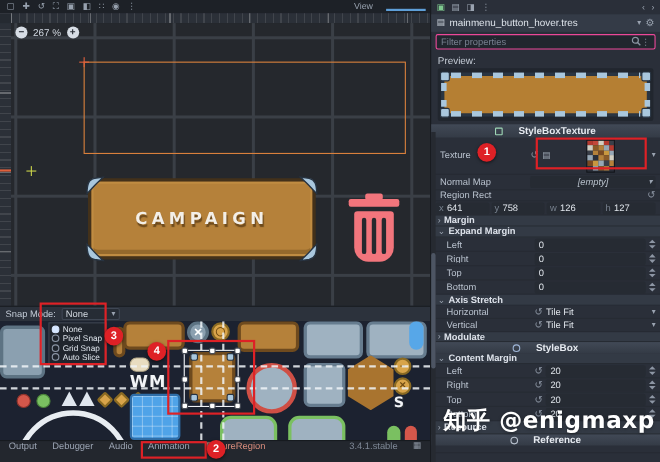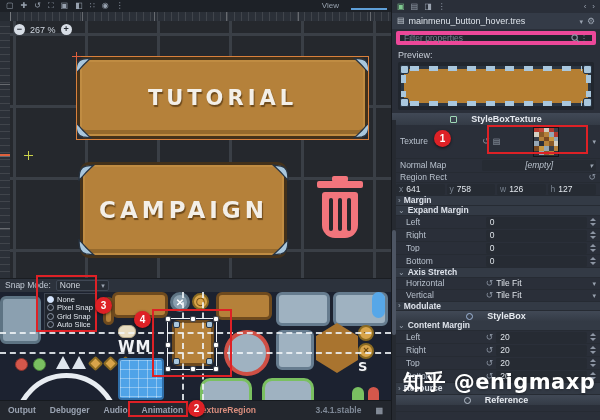--- a/index.html
+++ b/index.html
@@ -76,31 +76,31 @@
   .hdl { position:absolute; width:4px; height:4px; background:#fff; box-shadow:0 0 0 1px #4a4f58; border-radius:1px; }
   .corner-dot { position:absolute; width:7px; height:7px; background:#a9c7dd; border:1px solid #273341; border-radius:2px; }
   
   .snap-pop { position:absolute; left:44px; top:293px; width:53px; height:38px; background:#20252d;
     border:1px solid #3e4551; z-index:8; padding:1px 2px; display:flex; flex-direction:column; justify-content:space-around; }
   .snap-opt { display:flex; align-items:center; gap:3px; color:#dfe5ec; font-size:7.5px; line-height:1; }
   .radio { width:7px; height:7px; border:1px solid #8b95a5; border-radius:50%; flex:0 0 auto; }
   .radio.sel { background:#d6e6ff; border-color:#d6e6ff; }
   
   .statusbar { position:absolute; left:0; top:400px; width:391px; height:20px; background:#23272e;
-    border-top:1px solid #161a1f; display:flex; align-items:center; gap:14px; padding:0 8px;
-    color:#9aa3b2; font-size:8.5px; line-height:1;font-weight:bold; }
+    border-top:1px solid #161a1f; display:flex; align-items:flex-start; gap:14px; padding:0 8px;
+    color:#9aa3b2; font-size:8.5px; line-height:1; }
   .statusbar .tab.active { color:#d98d7d; }
   .statusbar .version { margin-left:auto; color:#7f8997; }
   
   .right { position:absolute; left:391px; top:0; width:209px; height:420px; background:#2a2f39; border-left:1px solid #171a1f; }
   .r-icons { height:13px; display:flex; align-items:center; gap:6px; padding:0 5px; font-size:8px; color:#9aa3b0; line-height:1; }
   .r-res { height:16px; background:#343b47; display:flex; align-items:center; gap:4px; padding:0 5px;
     color:#dde3ea; font-size:9px; line-height:1; }
   .r-res .spacer { margin-left:auto; }
-  .r-filter { margin:2px 4px; height:14px; background:#21262e; border:4px solid #ec4899; border-radius:2px;
+  .r-filter { margin:2px 4px; height:14px; background:#21262e; border:1px solid #ec4899; border-radius:2px;
     display:flex; align-items:center; padding:0 4px; gap:0; }
   .r-filter input { flex:1; background:transparent; border:none; outline:none; color:#aab3c0;
     font-size:8.5px; font-family:"Liberation Sans",sans-serif; min-width:0; }
   .r-filter input::placeholder { color:#778090; }
   .pv-label { padding:3px 6px 1px; color:#c6cdd7; font-size:9px; }
   .preview-box { margin:1px 6px; height:48px; background:#21262e; position:relative; border-radius:2px; }
   .pv-tex { position:absolute; left:3px; right:3px; top:4px; bottom:4px; background:#b57f33;
     border:3px solid #2a3542; border-radius:3px; }
   .teeth-h { position:absolute; left:6px; right:6px; height:5px;
     background:repeating-linear-gradient(90deg,#a9c7dd 0 9px, transparent 9px 19px); }
@@ -175,40 +175,25 @@
     <div class="ruler-corner"></div>
     <div class="ruler-mark"></div>
 
     <div class="viewport">
       <div class="zoomctl">
         <span class="zbtn">−</span>
         <span class="zval">267 %</span>
         <span class="zbtn">+</span>
       </div>
 
-      <div class="game-btn" style="left:67px; top:36px; width:291px; height:82px; font-size:21px;">
-        <span>TUTORIAL</span>
-        <span class="corner c-tl"><svg width="17" height="17" viewBox="0 0 16 16">
-              <path d="M1 15 C1 7 2.5 3 7.5 2 L15 1 C10 5.5 8 7.5 6 9.8 C4 12 3 13.2 1 15 Z" fill="#a9c7dd" stroke="#273341" stroke-width="1.2"></path>
-            </svg></span>
-        <span class="corner c-tr"><svg width="17" height="17" viewBox="0 0 16 16">
-              <path d="M1 15 C1 7 2.5 3 7.5 2 L15 1 C10 5.5 8 7.5 6 9.8 C4 12 3 13.2 1 15 Z" fill="#a9c7dd" stroke="#273341" stroke-width="1.2"></path>
-            </svg></span>
-        <span class="corner c-bl"><svg width="17" height="17" viewBox="0 0 16 16">
-              <path d="M1 15 C1 7 2.5 3 7.5 2 L15 1 C10 5.5 8 7.5 6 9.8 C4 12 3 13.2 1 15 Z" fill="#a9c7dd" stroke="#273341" stroke-width="1.2"></path>
-            </svg></span>
-        <span class="corner c-br"><svg width="17" height="17" viewBox="0 0 16 16">
-              <path d="M1 15 C1 7 2.5 3 7.5 2 L15 1 C10 5.5 8 7.5 6 9.8 C4 12 3 13.2 1 15 Z" fill="#a9c7dd" stroke="#273341" stroke-width="1.2"></path>
-            </svg></span>
-      </div>
       <div class="sel-outline" style="left:66px; top:35px; width:293px; height:84px;"></div>
       <span class="cross" style="left:62px; top:31px; color:#e0603c;"></span>
       <span class="cross" style="left:14px; top:130px; color:#cbd34b;"></span>
 
-      <div class="game-btn" style="left:70px; top:141px; width:207px; height:96px; font-size:23px;">
+      <div class="game-btn" style="left:70px; top:141px; width:207px; height:74px; font-size:15px;">
         <span>CAMPAIGN</span>
         <span class="corner c-tl"><svg width="17" height="17" viewBox="0 0 16 16">
               <path d="M1 15 C1 7 2.5 3 7.5 2 L15 1 C10 5.5 8 7.5 6 9.8 C4 12 3 13.2 1 15 Z" fill="#a9c7dd" stroke="#273341" stroke-width="1.2"></path>
             </svg></span>
         <span class="corner c-tr"><svg width="17" height="17" viewBox="0 0 16 16">
               <path d="M1 15 C1 7 2.5 3 7.5 2 L15 1 C10 5.5 8 7.5 6 9.8 C4 12 3 13.2 1 15 Z" fill="#a9c7dd" stroke="#273341" stroke-width="1.2"></path>
             </svg></span>
         <span class="corner c-bl"><svg width="17" height="17" viewBox="0 0 16 16">
               <path d="M1 15 C1 7 2.5 3 7.5 2 L15 1 C10 5.5 8 7.5 6 9.8 C4 12 3 13.2 1 15 Z" fill="#a9c7dd" stroke="#273341" stroke-width="1.2"></path>
             </svg></span>

